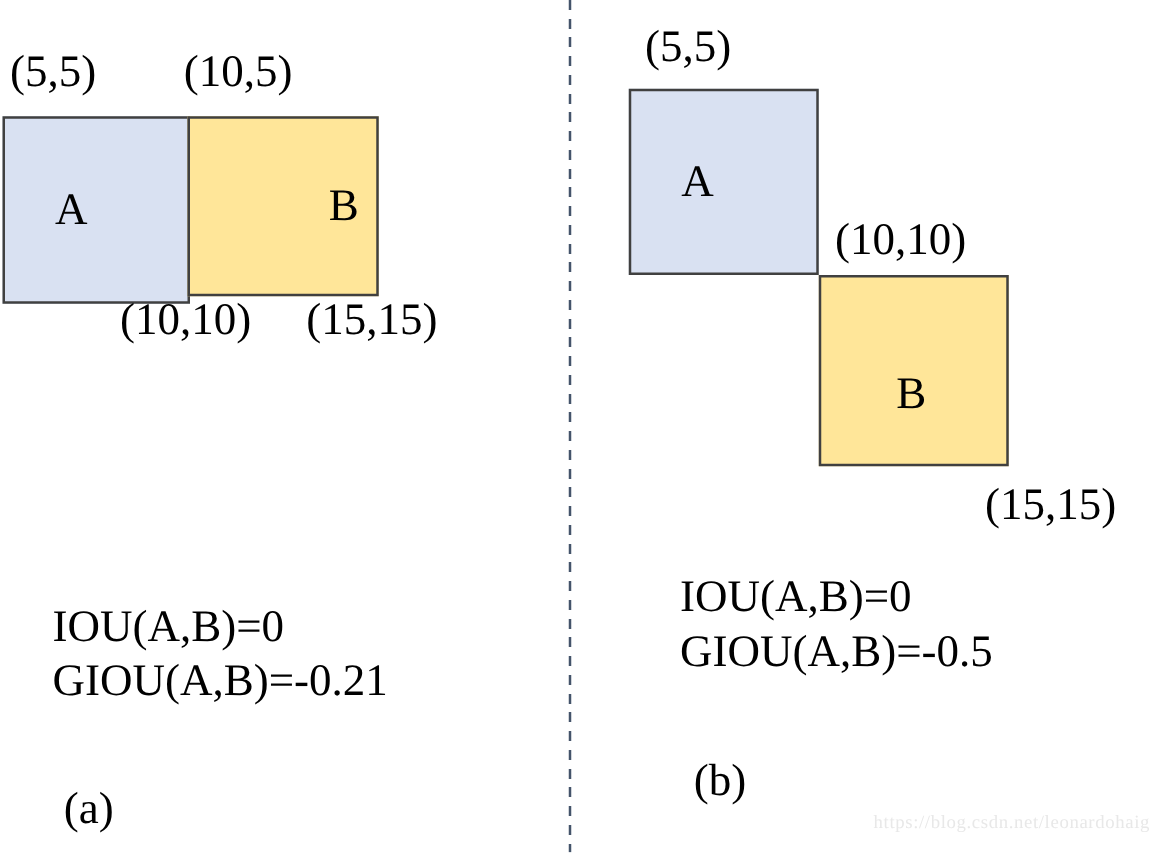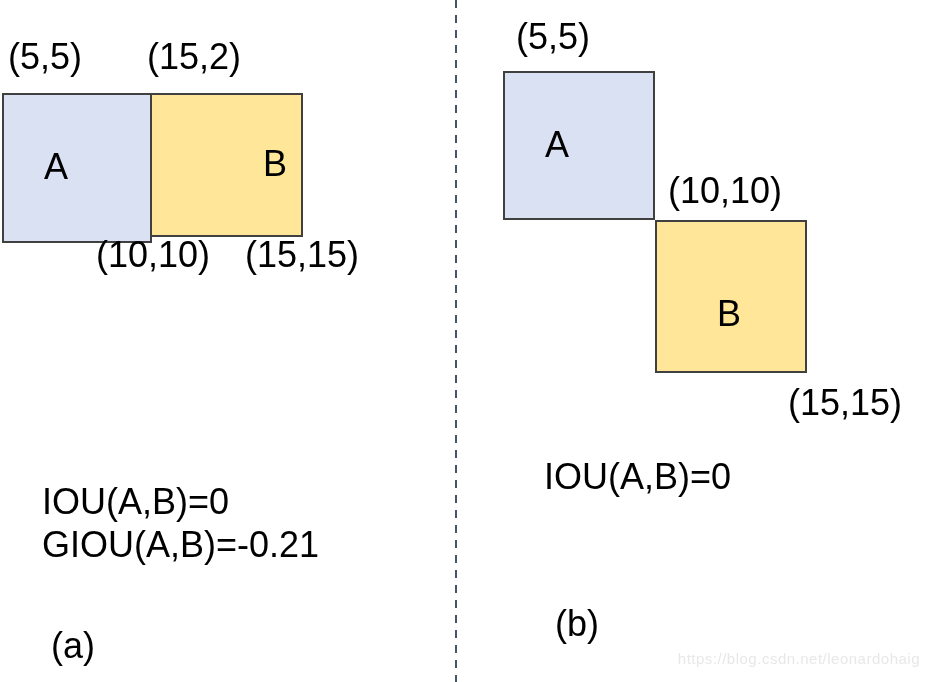--- a/index.html
+++ b/index.html
@@ -2,21 +2,21 @@
 <html><head>
 <meta charset="utf-8">
 <style>
   * { margin: 0; padding: 0; box-sizing: border-box; }
   html, body { background: #ffffff; }
   .canvas {
     position: relative;
     width: 927px;
     height: 682px;
     background: #ffffff;
-    font-family: Liberation Sans, sans-serif;
+    font-family: Liberation Serif, serif;
     color: #000000;
     overflow: hidden;
   }
   .coord-label, .caption, .metric-line {
     position: absolute;
     font-size: 36px;
     line-height: 1.08;
     white-space: nowrap;
     color: #000000;
   }
@@ -80,21 +80,21 @@
     white-space: nowrap;
   }
 </style>
 </head>
 <body>
 
 <div class="canvas">
 
   <section>
     <span class="coord-label pa-coord-tl">(5,5)</span>
-    <span class="coord-label pa-coord-tm">(15,2)</span>
+    <span class="coord-label pa-coord-tm">(10,5)</span>
 
     <div class="bbox fill-a pa-box-a">
       <span class="box-letter">A</span>
     </div>
     <div class="bbox fill-b pa-box-b">
       <span class="box-letter">B</span>
     </div>
 
     <span class="coord-label pa-coord-bm">(10,10)</span>
     <span class="coord-label pa-coord-br">(15,15)</span>
@@ -119,20 +119,21 @@
     <span class="coord-label pb-coord-mid">(10,10)</span>
 
     <div class="bbox fill-b pb-box-b">
       <span class="box-letter">B</span>
     </div>
 
     <span class="coord-label pb-coord-br">(15,15)</span>
 
     <div class="pb-metrics">
       <span class="metric-line">IOU(A,B)=0</span>
+      <span class="metric-line">GIOU(A,B)=-0.5</span>
     </div>
 
     <span class="caption pb-caption">(b)</span>
   </section>
 
   <span class="watermark">https://blog.csdn.net/leonardohaig</span>
 
 </div>
 
 </body></html>

